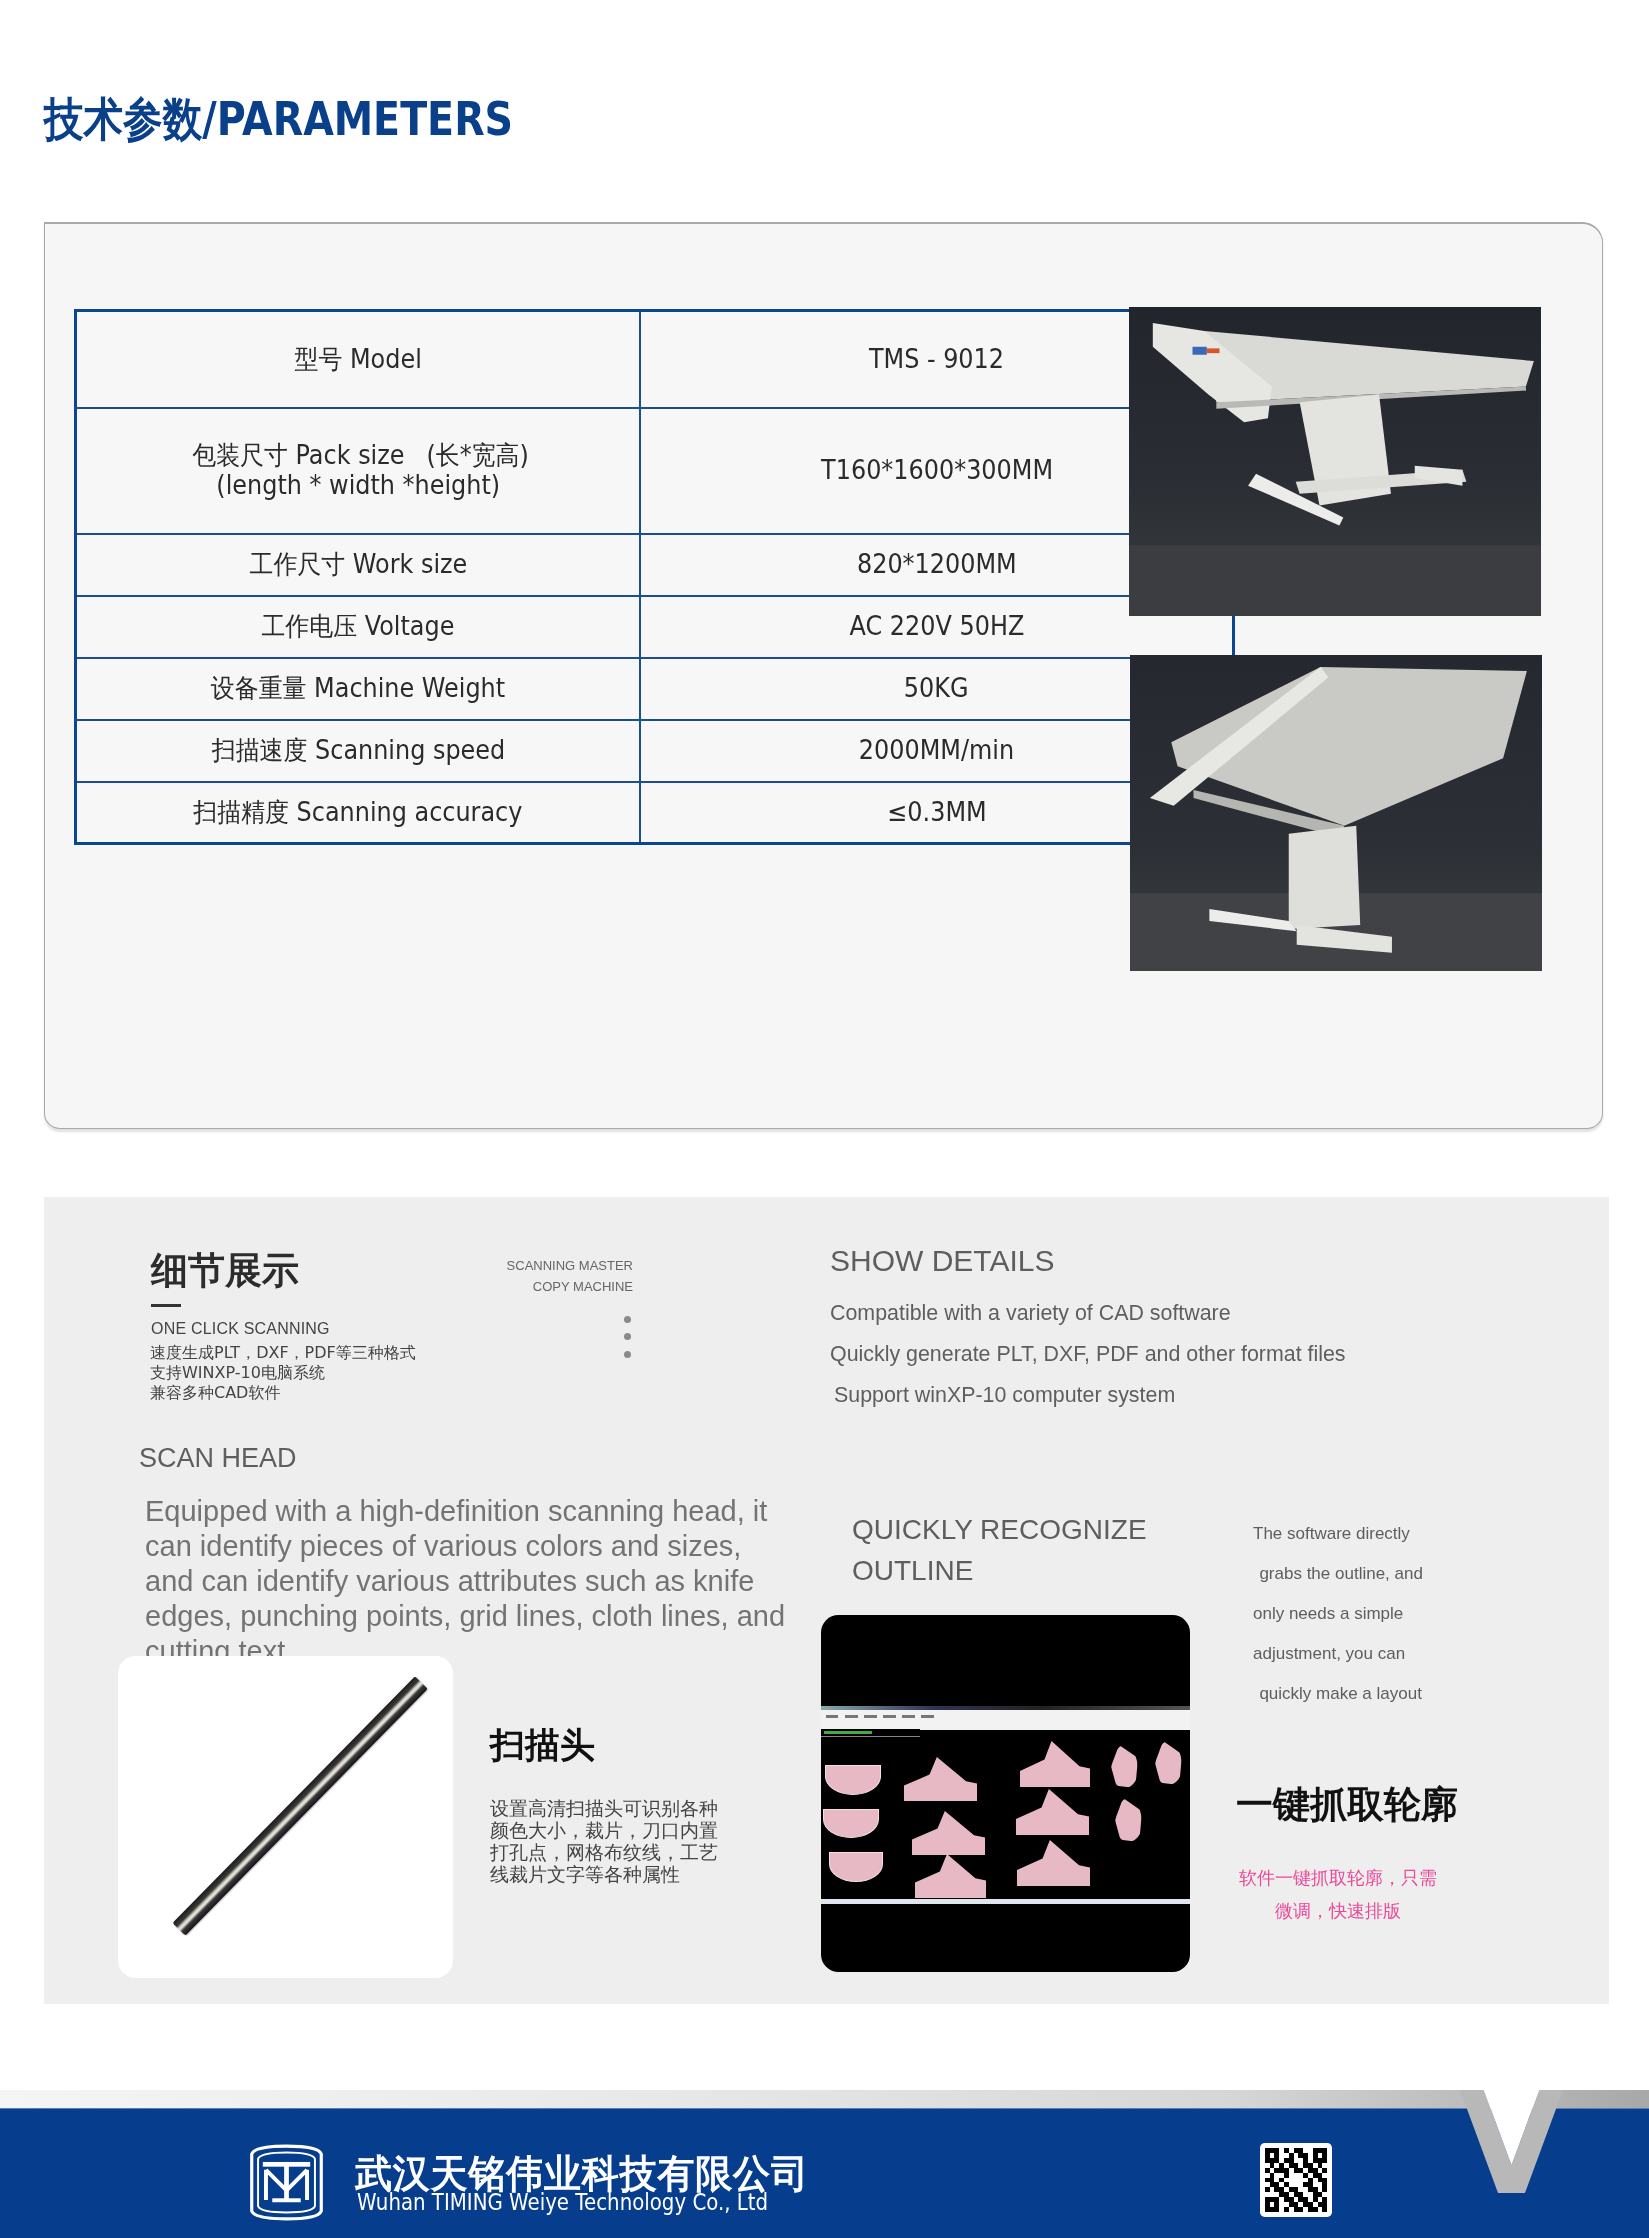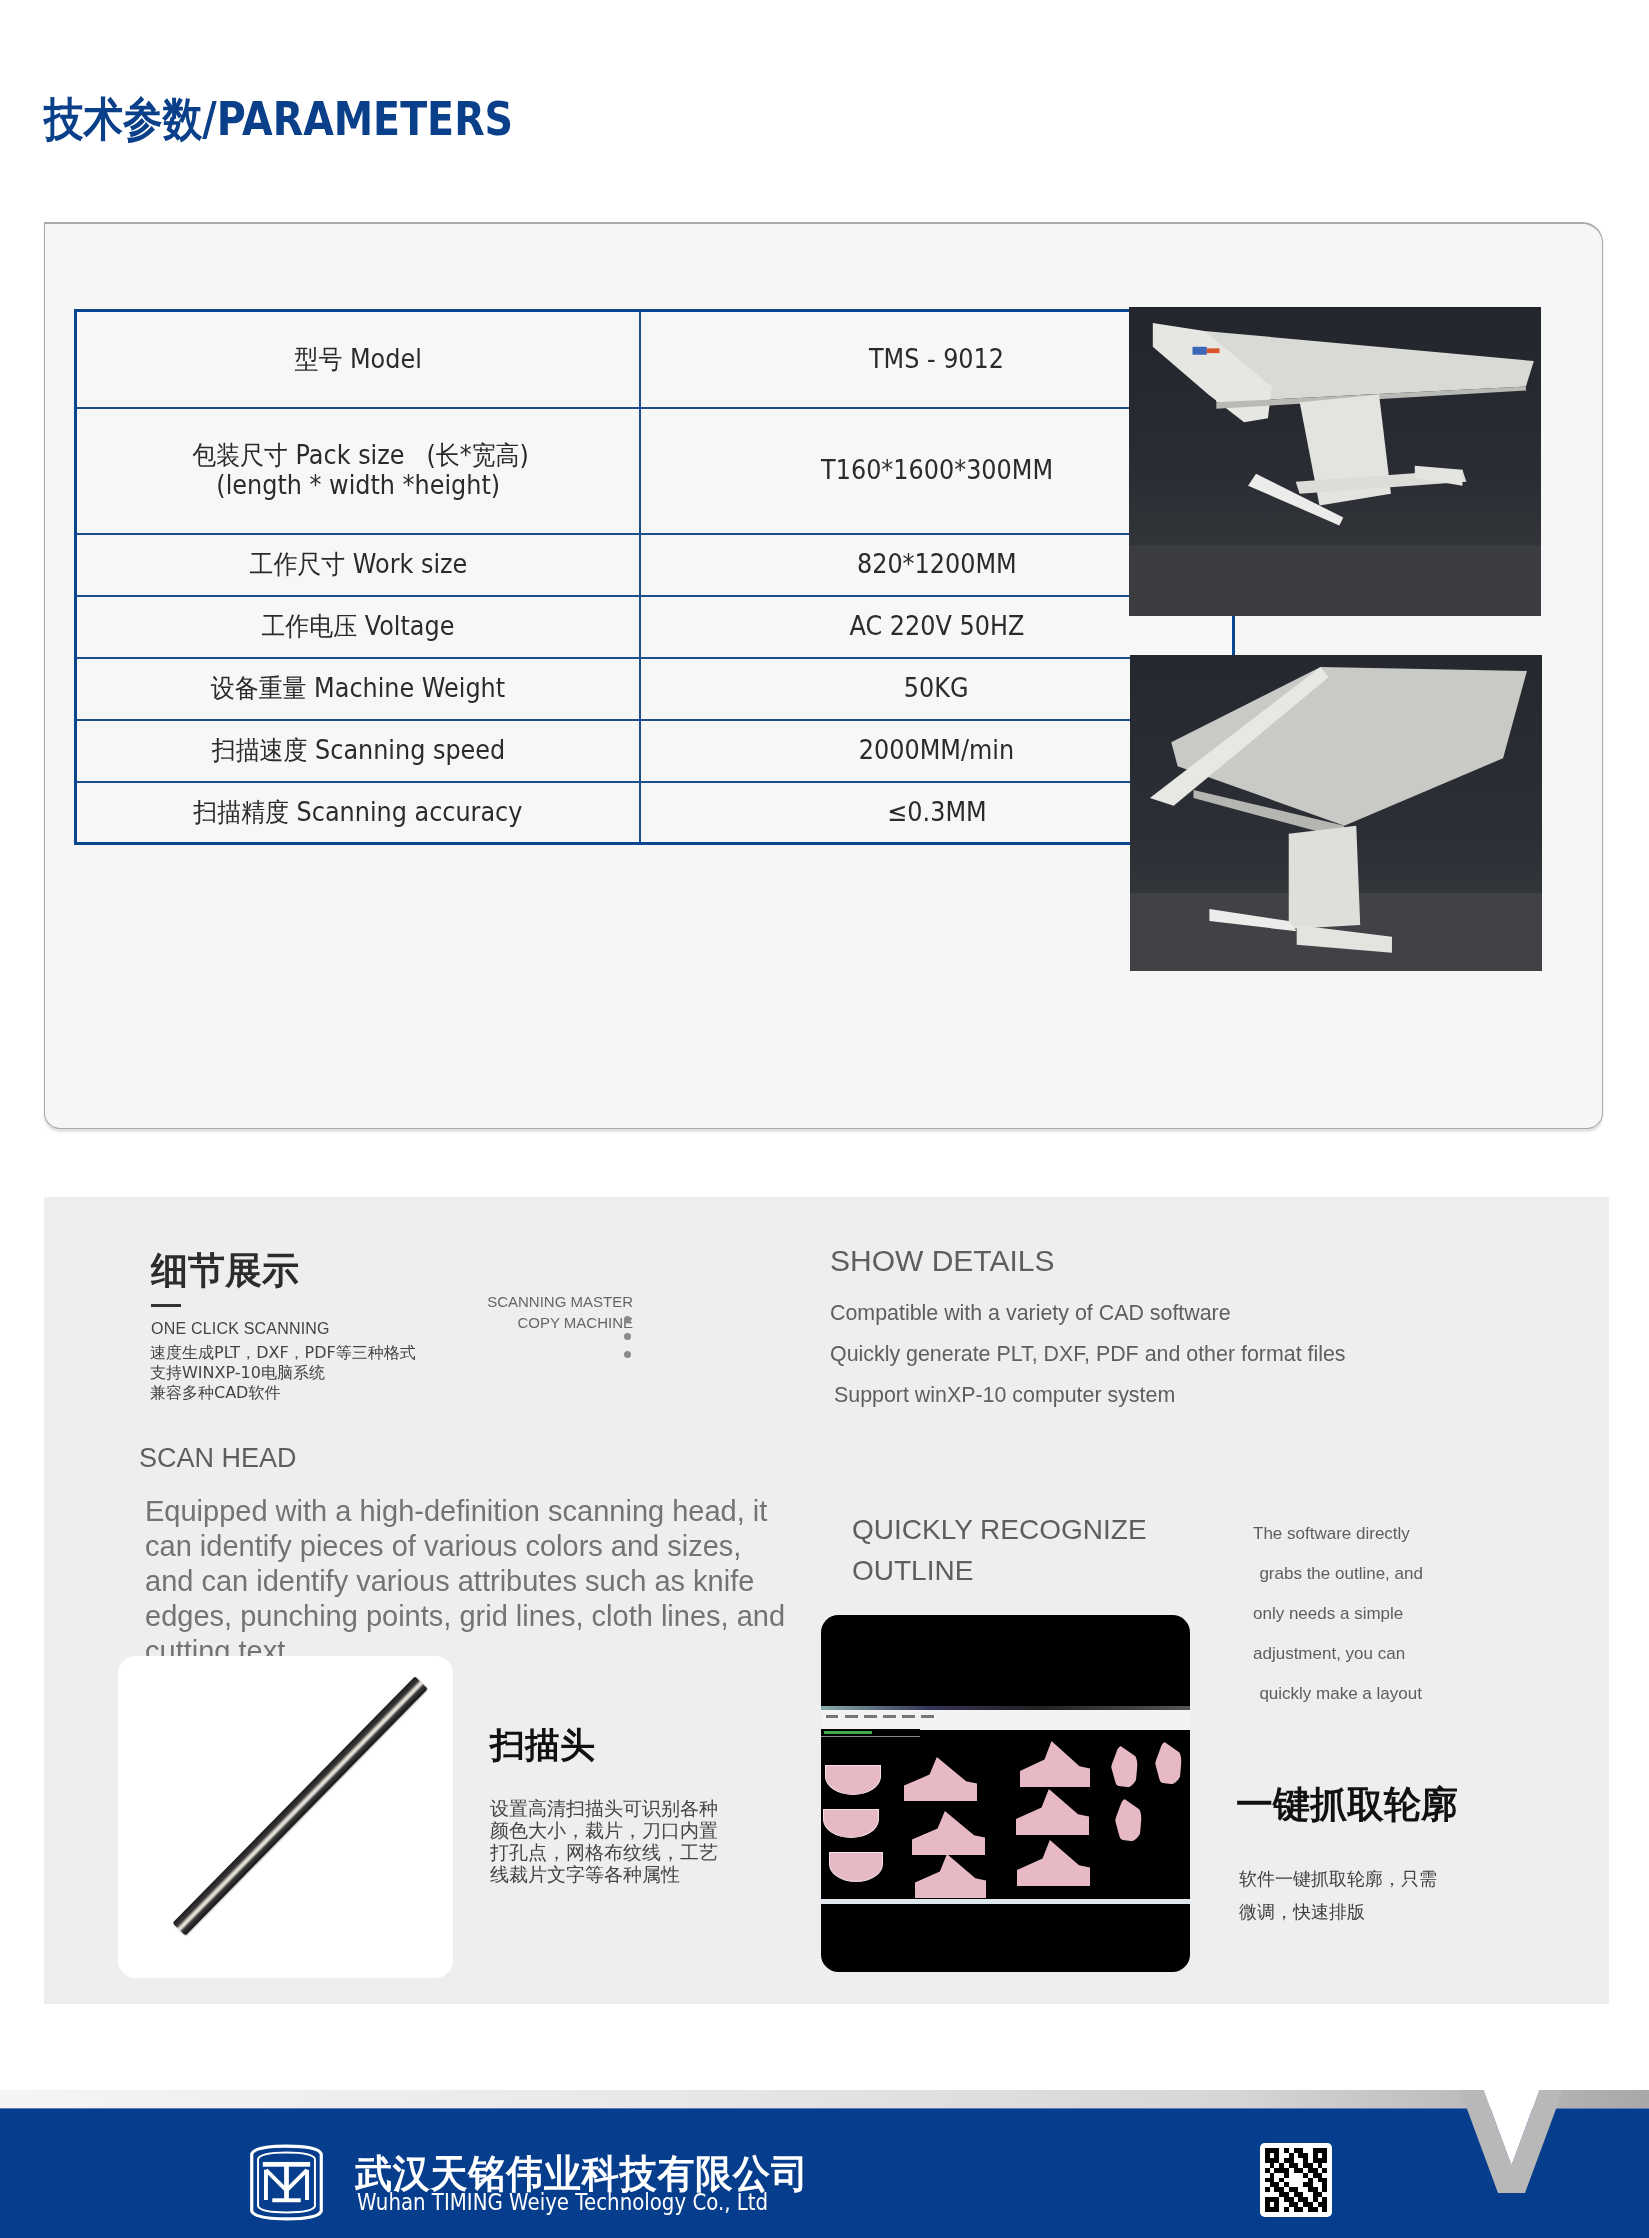--- a/index.html
+++ b/index.html
@@ -48,21 +48,21 @@
 
   
   .details {
     position: absolute; left: 44px; top: 1197px; width: 1565px; height: 807px;
     background: #eeeeee;
   }
   .d-title-cn { position:absolute; left: 151px; top: 1246px; font-family:"DejaVu Sans",sans-serif; font-weight:bold; font-size:37px; color:#2c2c2c; }
   .d-dash { position:absolute; left: 151px; top: 1304px; width: 30px; height: 3.2px; background:#333; }
   .d-oneclick { position:absolute; left: 151px; top: 1320px; font-size: 16px; color:#444; letter-spacing: 0.2px; }
   .d-cn-lines { position:absolute; left: 150px; top: 1343px; font-family:"DejaVu Sans",sans-serif; font-size: 16px; line-height: 20px; color:#444; }
-  .d-scan-master { position:absolute; left: 477px; top: 1255px; width: 156px; text-align:right; font-size: 15px; line-height: 21.4px; color:#666;margin-top:36px; }
+  .d-scan-master { position:absolute; left: 477px; top: 1255px; width: 156px; text-align:right; font-size: 13px; line-height: 21.4px; color:#666; }
   .d-dots { position:absolute; left: 624px; top: 1316px; width: 8px; }
   .d-dots i { display:block; width: 7.1px; height: 7.1px; border-radius:50%; background:#8a8a8a; margin-bottom: 10.3px; }
 
   .show-title { position:absolute; left: 830px; top: 1244px; font-size: 30px; color:#5e5e5e; }
   .show-lines { position:absolute; left: 830px; top: 1293px; font-size: 21.4px; line-height: 41px; color:#5e5e5e; }
   .show-lines div:nth-child(3) { padding-left: 4px; }
 
   .scanhead-title { position:absolute; left: 139px; top: 1443px; font-size: 27px; color:#5e5e5e; }
   .scanhead-body { position:absolute; left: 145px; top: 1494px; width: 651px; font-size: 29px; line-height: 35px; color:#737373; }
 
@@ -90,21 +90,21 @@
   .sw-status { position:absolute; left:0; top: 114px; width: 99px; height: 8px; background:#000; border-bottom: 0.8px solid #888; }
   .sw-status b { position:absolute; left: 3.2px; top: 2.4px; width: 48px; height: 2.4px; background:#4a4; }
   .sw-canvas { position:absolute; left:0; top: 126px; width:100%; height: 159px; background:#000; }
   .sw-bottombar { position:absolute; left:0; top: 284px; width:100%; height: 4.8px; background:#dfe6ee; }
   .piece { position:absolute; background:#e6b9c4; border: 0.8px solid #f4dde3; }
   .piece.bowl { border-radius: 0 0 48px 48px / 0 0 32px 32px; }
   .piece.boot { clip-path: polygon(0 100%, 0 65%, 35% 40%, 45% 0, 85% 55%, 100% 60%, 100% 100%); border:none; }
   .piece.fan { border-radius: 50% 50% 50% 50% / 60% 60% 40% 40%; clip-path: polygon(30% 0, 100% 30%, 90% 100%, 20% 95%, 0 50%); border:none; }
 
   .onekey-title { position:absolute; left: 1236px; top: 1780px; font-family:"DejaVu Sans",sans-serif; font-weight:bold; font-size: 37px; color:#111; }
-  .onekey-body { position:absolute; left: 1239px; top: 1863px; font-family:Liberation Sans, sans-serif; font-size: 18px; line-height: 33px; color:#404040; }
+  .onekey-body { position:absolute; left: 1239px; top: 1863px; font-family:Liberation Mono, monospace; font-size: 18px; line-height: 33px; color:#ec4899;text-align:center; }
 
   
   .footer-strip {
     position:absolute; left:0; top: 2090px; width: 1649px; height: 19px;
     background: linear-gradient(90deg,#f5f5f5 0%,#e8e8e8 40%,#d6d6d6 75%,#a8a8a8 100%);
   }
   .footer {
     position:absolute; left:0; top: 2108px; width: 1649px; height: 130px;
     background: #063d8c; border-top: 1.6px solid #5a7cb8;
   }

